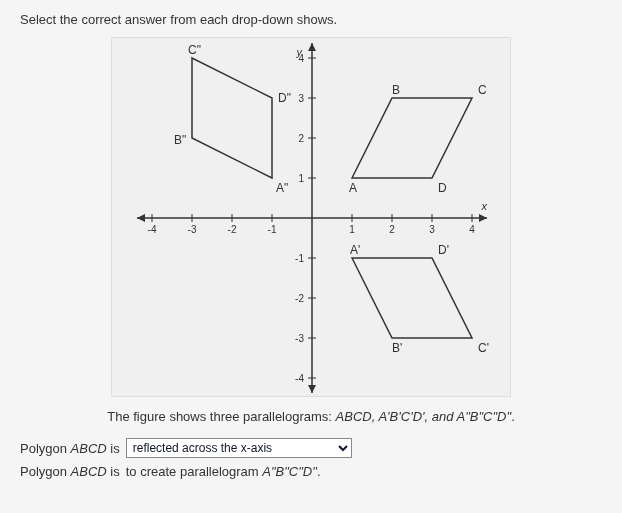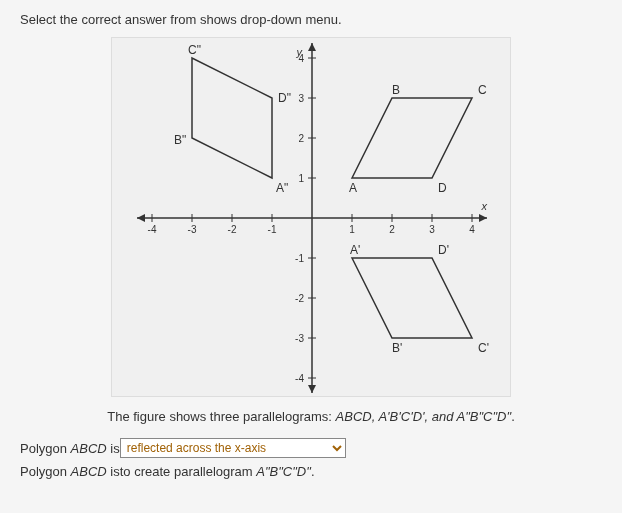--- a/index.html
+++ b/index.html
@@ -33,30 +33,31 @@
     .caption {
       font-size: 13px;
       margin: 12px 0 14px 0;
       text-align: center;
     }
     .caption .italic { font-style: italic; }
     .answer-line {
       font-size: 13px;
       display: flex;
       align-items: center;
+      gap: 6px;
       margin-bottom: 6px;
       flex-wrap: nowrap;
     }
     .answer-line .italic { font-style: italic; }
     select.dd {
       font-size: 12px;
       padding: 1px 2px;
       border: 1px solid #888;
       background: #fff;
-      color: #a16207;
+      color: #0f172a;
       font-family: Arial, sans-serif;
     }
     .axis-label {
       font-family: Arial, sans-serif;
       font-size: 11px;
       fill: #333;
       font-style: italic;
     }
     .tick-label {
       font-family: Arial, sans-serif;
@@ -65,21 +66,21 @@
     }
     .vertex-label {
       font-family: Arial, sans-serif;
       font-size: 12px;
       fill: #333;
     }
   </style>
 </head>
 <body>
 
-<div class="instruction">Select the correct answer from shows drop-down menu.</div>
+<div class="instruction">Select the correct answer from each drop-down shows.</div>
 
 <div class="graph-container">
   <svg width="400" height="360" viewBox="0 0 400 360">
     <g id="axes">
         <line x1="25" y1="180" x2="375" y2="180" stroke="#333" stroke-width="1.5"></line>
         <line x1="200" y1="5" x2="200" y2="355" stroke="#333" stroke-width="1.5"></line>
         <polygon points="375,180 367,176 367,184" fill="#333"></polygon>
         <polygon points="25,180 33,176 33,184" fill="#333"></polygon>
         <polygon points="200,5 196,13 204,13" fill="#333"></polygon>
         <polygon points="200,355 196,347 204,347" fill="#333"></polygon>

